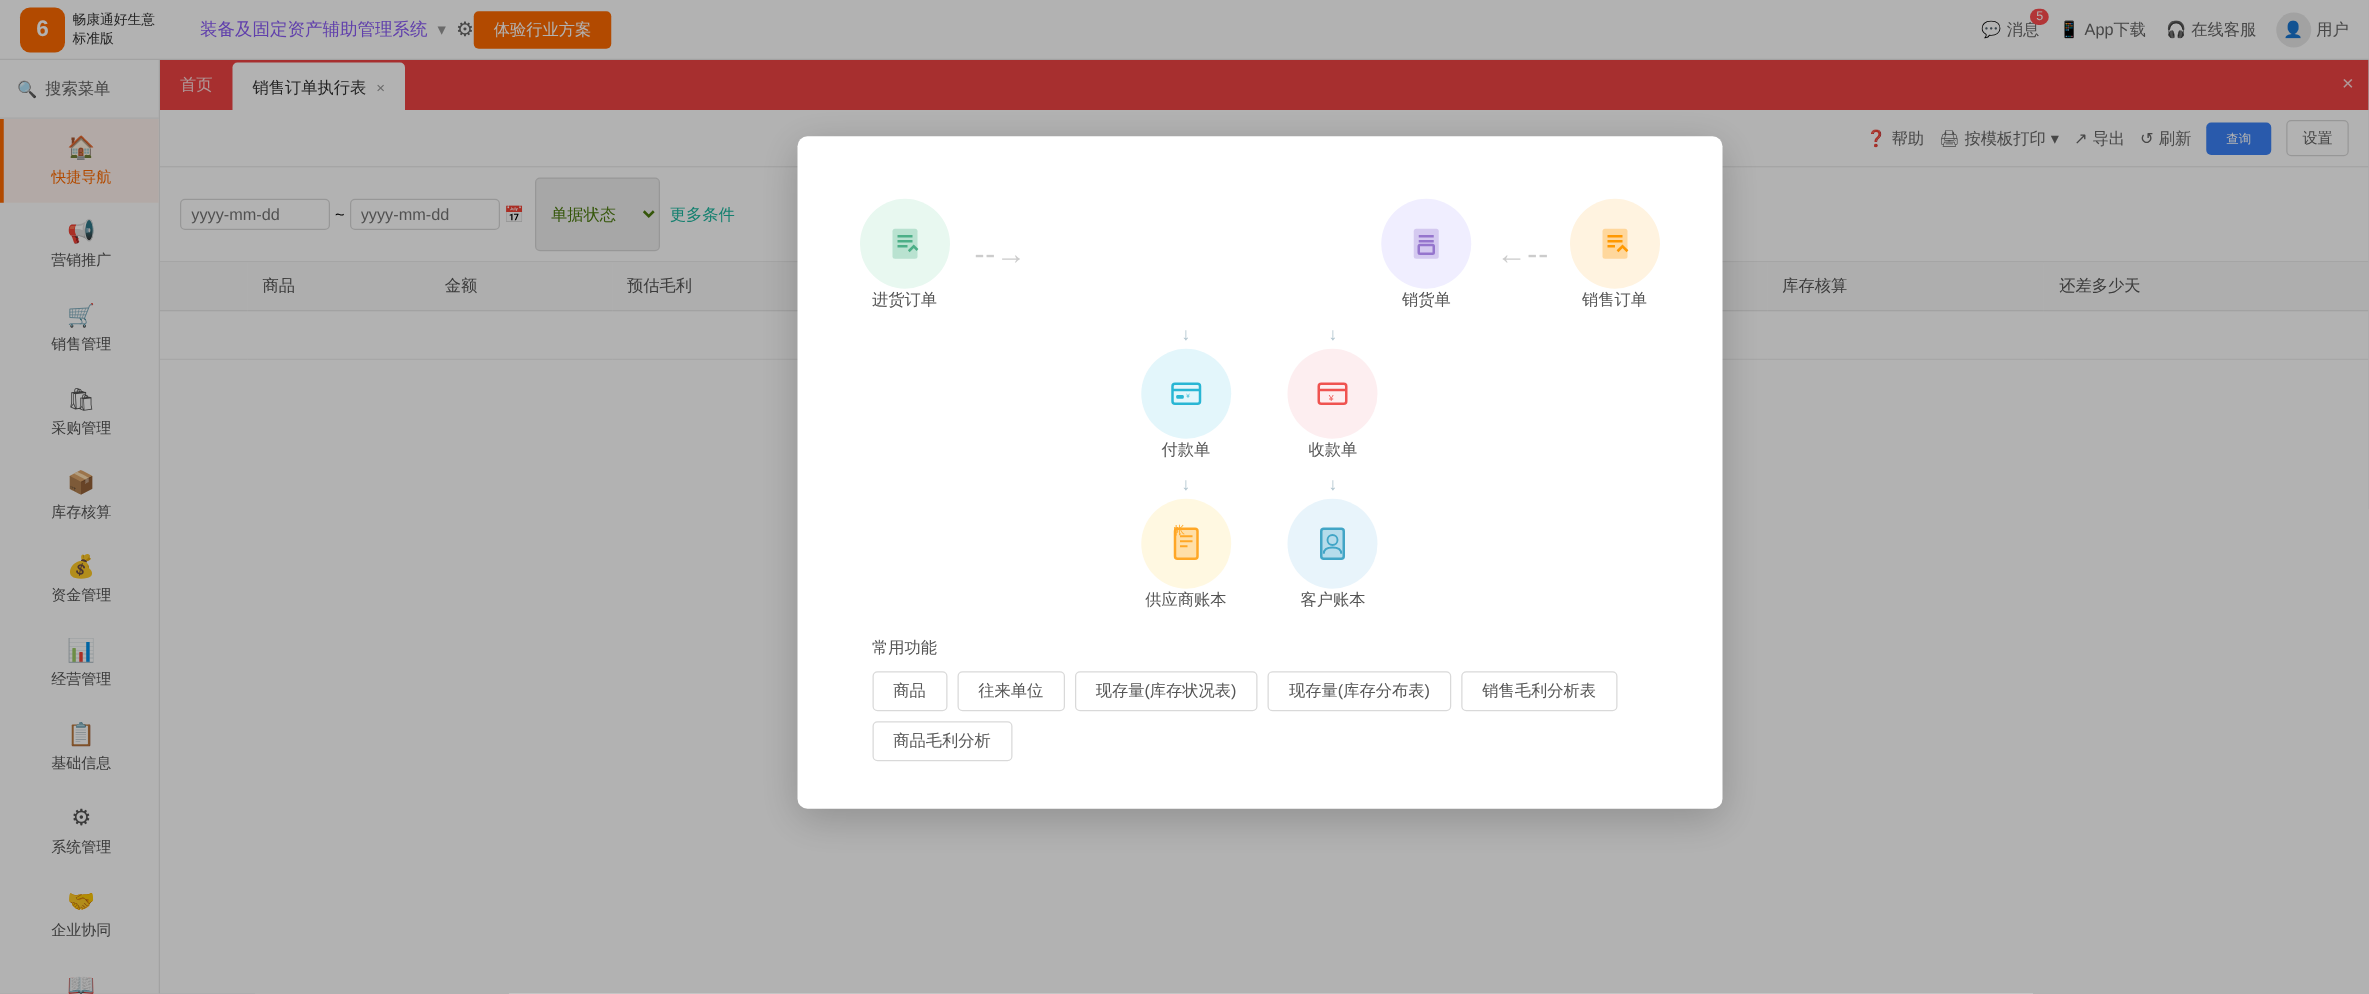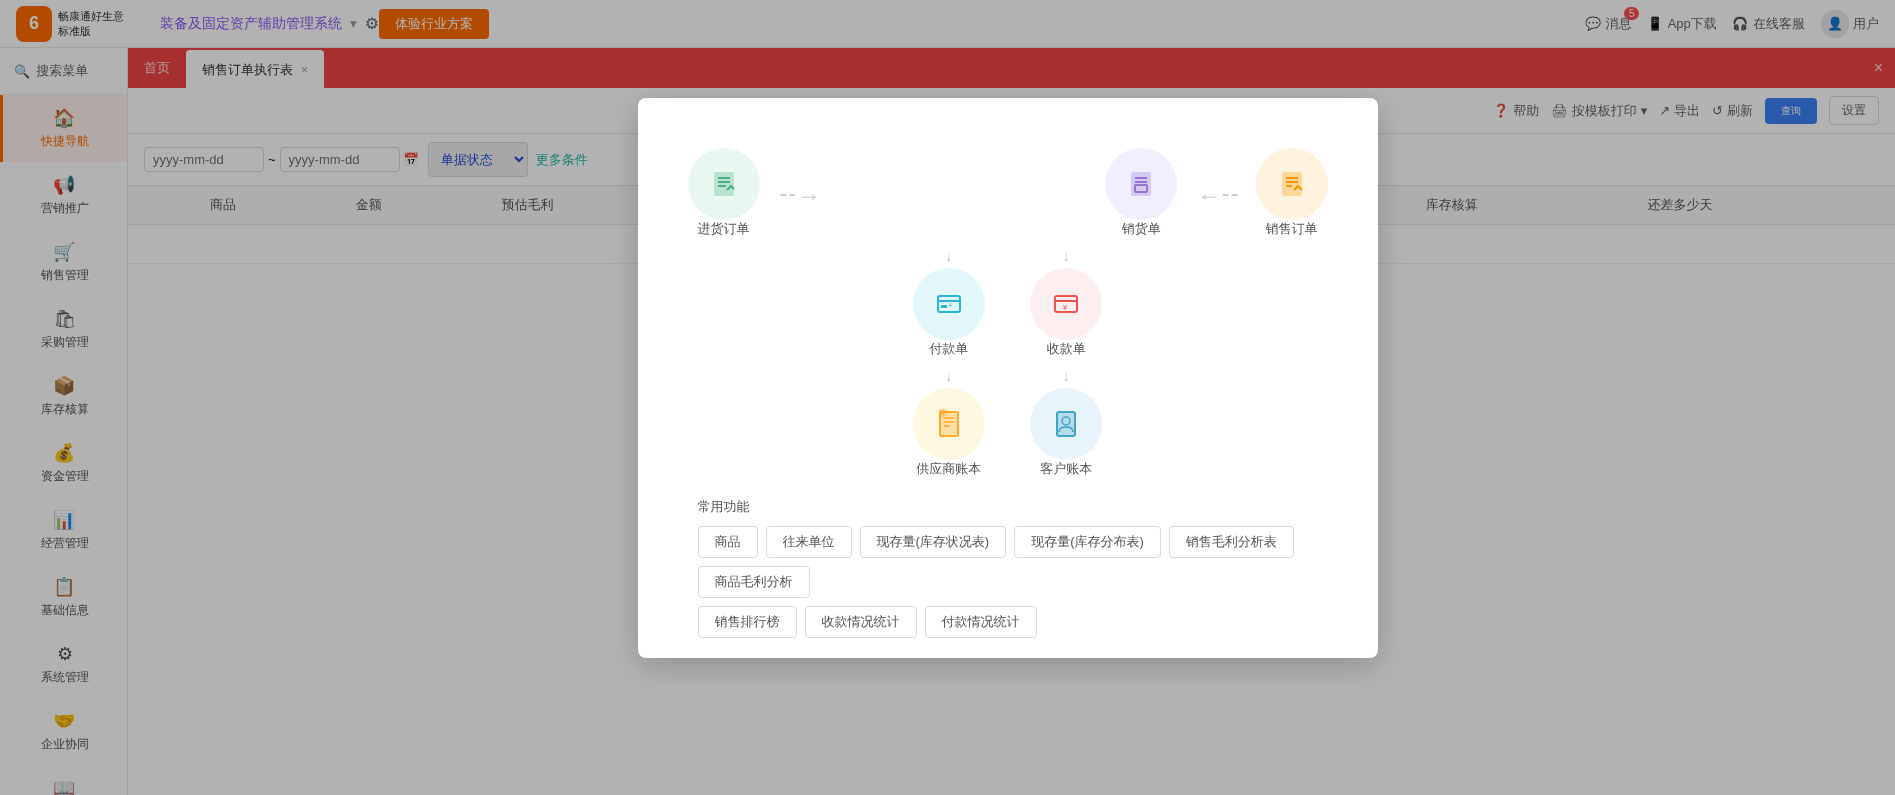--- a/index.html
+++ b/index.html
@@ -46,21 +46,21 @@
     
     .content-toolbar { background: #fff; padding: 8px 16px; display: flex; align-items: center; gap: 12px; flex-shrink: 0; border-bottom: 1px solid #e8e8e8; }
     .toolbar-btn { display: flex; align-items: center; gap: 4px; color: #666; cursor: pointer; font-size: 13px; background: none; border: none; }
     .toolbar-btn-primary { background: #3b82f6; color: white; border: none; padding: 6px 16px; border-radius: 4px; cursor: pointer; font-size: 10px; }
     .toolbar-btn-secondary { background: #fff; color: #666; border: 1px solid #d9d9d9; padding: 5px 12px; border-radius: 4px; cursor: pointer; font-size: 12px; }
 
     
     .filter-bar { background: #fff; padding: 8px 16px; display: flex; align-items: center; gap: 8px; flex-shrink: 0; border-bottom: 1px solid #e8e8e8; }
     .filter-input { border: 1px solid #d9d9d9; border-radius: 4px; padding: 4px 8px; font-size: 13px; color: #bbb; }
     .filter-date { display: flex; align-items: center; gap: 4px; }
-    .filter-select { border: 1px solid #d9d9d9; border-radius: 4px; padding: 8px 8px; font-size: 13px; color: #1d4ed8; min-width: 100px; }
+    .filter-select { border: 1px solid #d9d9d9; border-radius: 4px; padding: 20px 8px; font-size: 13px; color: #4d7c0f; min-width: 100px; }
     .filter-more { color: #1eb8a0; cursor: pointer; font-size: 13px; }
 
     
     .table-container { flex: 1; background: #fff; overflow: auto; }
     .data-table { width: 100%; border-collapse: collapse; }
     .data-table th { background: #fafafa; border-bottom: 1px solid #e8e8e8; padding: 10px 12px; text-align: left; font-size: 13px; color: #555; font-weight: 500; white-space: nowrap; }
     .data-table td { border-bottom: 1px solid #f0f0f0; padding: 10px 12px; font-size: 13px; color: #333; }
     .no-data { text-align: center; padding: 60px; color: #999; font-size: 14px; }
 
     
@@ -410,22 +410,17 @@
       <div class="common-funcs">
         <div class="common-title">常用功能</div>
         <div class="func-buttons">
           <button class="func-btn">商品</button>
           <button class="func-btn">往来单位</button>
           <button class="func-btn">现存量(库存状况表)</button>
           <button class="func-btn">现存量(库存分布表)</button>
           <button class="func-btn">销售毛利分析表</button>
           <button class="func-btn">商品毛利分析</button>
         </div>
-        <div class="func-buttons">
-          <button class="func-btn">销售排行榜</button>
-          <button class="func-btn">收款情况统计</button>
-          <button class="func-btn">付款情况统计</button>
-        </div>
       </div>
     </div>
 
   </div>
 </div>
 
 </body></html>

